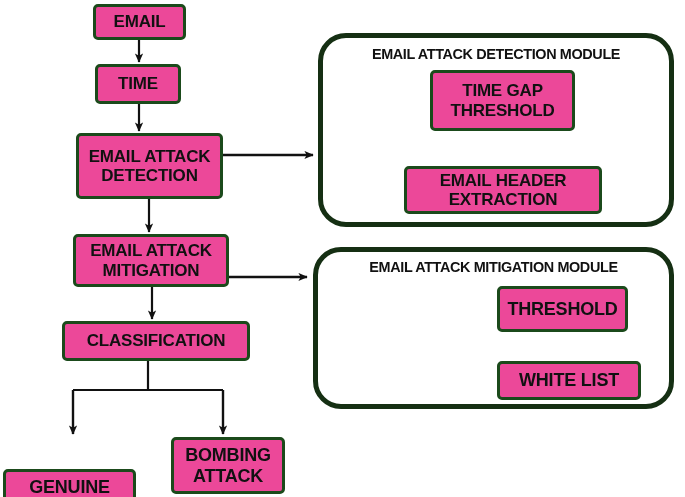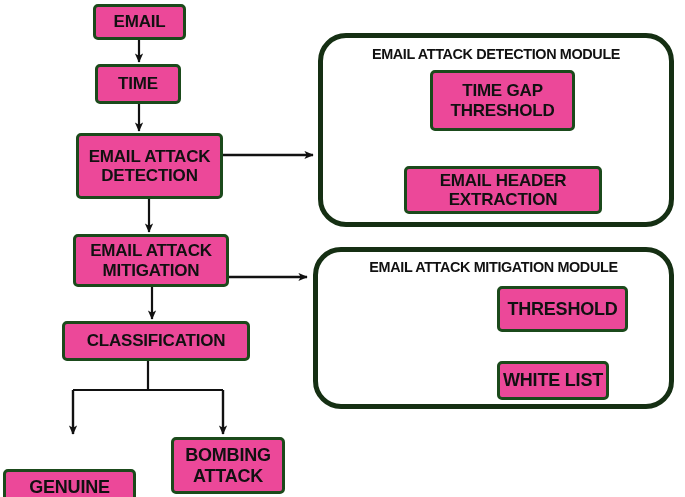--- a/index.html
+++ b/index.html
@@ -156,17 +156,17 @@
   <div class="node-box" style="left:404px; top:166px; width:198px; height:48px; font-size:17px;">
     <span class="txt">EMAIL HEADER
 EXTRACTION</span>
   </div>
 
 
   <div class="node-box" style="left:497px; top:286px; width:131px; height:46px; font-size:18px;">
     <span class="txt">THRESHOLD</span>
   </div>
 
-  <div class="node-box" style="left:497px; top:361px; width:112px; height:39px; font-size:18px;">
+  <div class="node-box" style="left:497px; top:361px; width:144px; height:39px; font-size:18px;">
     <span class="txt">WHITE LIST</span>
   </div>
 
 </div>
 
 </body></html>

